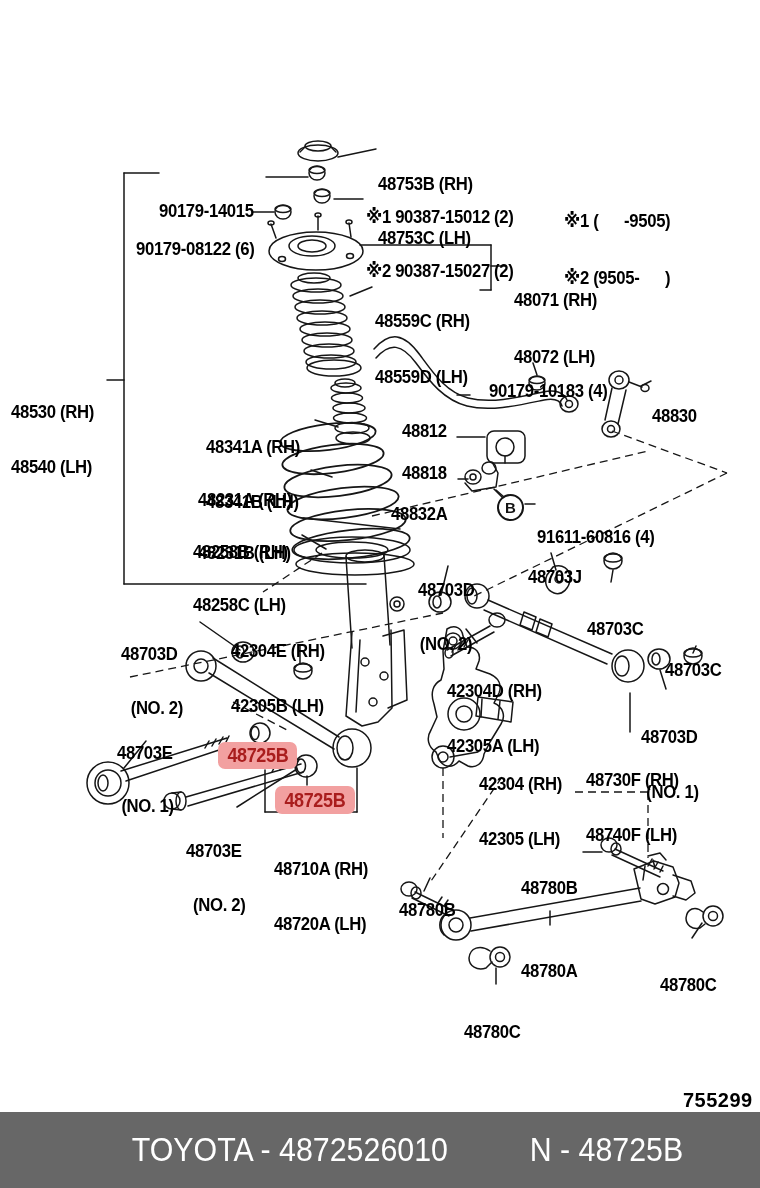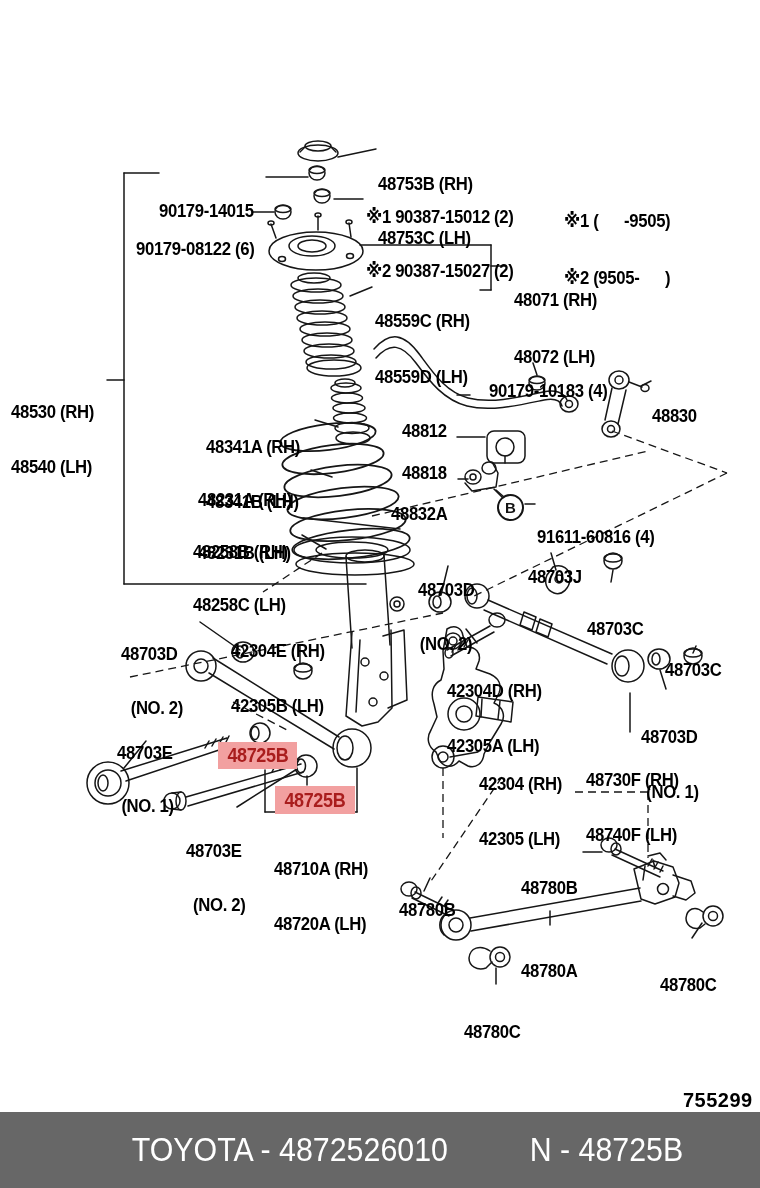--- a/index.html
+++ b/index.html
@@ -7,21 +7,21 @@
         font-family:"Liberation Sans","DejaVu Sans",sans-serif;}
   #art{position:absolute;left:0;top:0;}
   svg .ln{stroke:#161616;stroke-width:1.5;fill:none;stroke-linecap:round;stroke-linejoin:round;}
   svg .th{stroke:#161616;stroke-width:1.8;fill:none;stroke-linecap:round;stroke-linejoin:round;}
   svg .dash{stroke:#161616;stroke-width:1.3;fill:none;stroke-dasharray:8 5;}
   .lbl{position:absolute;font-weight:bold;font-size:19px;line-height:18px;color:#000;
        white-space:pre;letter-spacing:-0.4px;transform:scaleX(0.88);transform-origin:0 0;}
   .lbl span{display:block;}
   .lh17 span{line-height:17px}.lh19 span{line-height:19px}.lh20 span{line-height:20px}.lh21 span{line-height:21px}
   .hl{position:absolute;display:flex;align-items:center;justify-content:center;
-      font-weight:bold;font-size:20px;letter-spacing:-0.4px;}
+      font-weight:bold;font-size:20px;letter-spacing:-0.4px;border-radius:7px;}
   .hl span{transform:scaleX(0.9);}
   .badge{position:absolute;width:23px;height:23px;border:2.5px solid #141414;border-radius:50%;
          display:flex;align-items:center;justify-content:center;font-weight:bold;font-size:15px;color:#141414;background:#fff;}
   .dnum{position:absolute;left:683px;top:1089px;font-weight:bold;font-size:20px;letter-spacing:0.5px;color:#000;}
   .footer{position:absolute;left:0;top:1112px;width:760px;height:76px;
           display:flex;align-items:center;justify-content:center;gap:62px;font-size:33px;font-weight:400;padding-left:24px;}
   .footer span{transform:scaleX(0.92);}
 </style>
 </head>
 <body>

